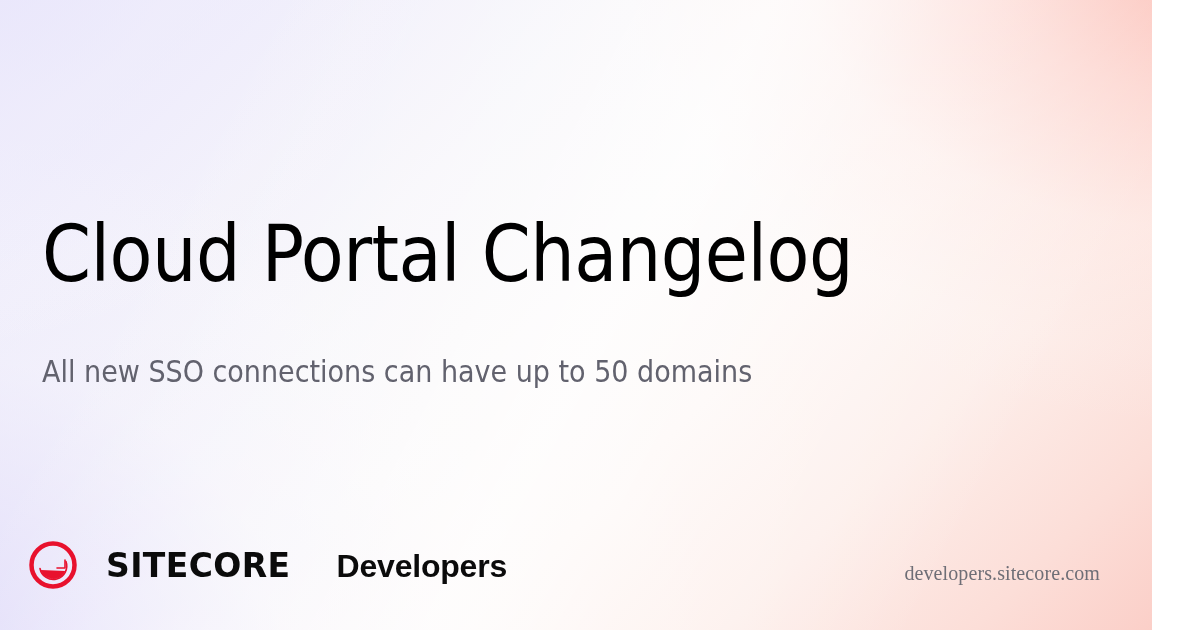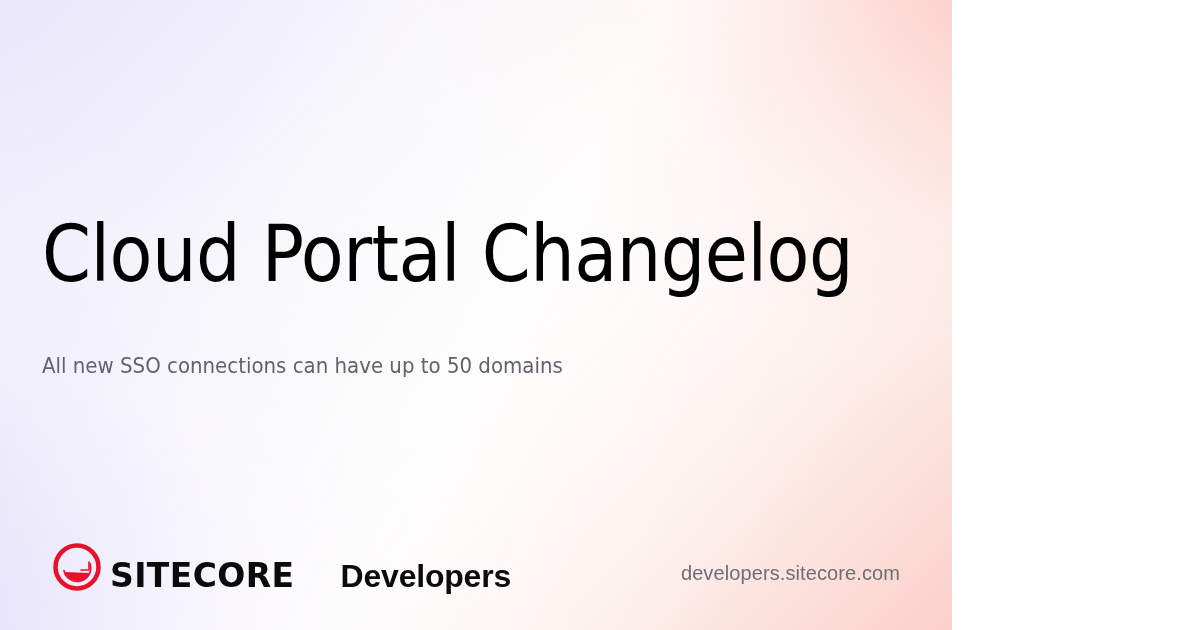--- a/index.html
+++ b/index.html
@@ -5,21 +5,21 @@
   * { margin:0; padding:0; box-sizing:border-box; }
 
   html, body {
     width:1200px; height:630px;
     overflow:hidden;
     font-family:"Liberation Sans", sans-serif;
   }
 
   .og-card {
     position:relative;
-    width:952px; height:630px;
+    width:1152px; height:630px;
     overflow:hidden;
     background:#f7f6f9;
     padding-left:48px;
   }
 
   
   .bg-base {
     position:absolute; inset:0;
     background:
       linear-gradient(135deg,
@@ -91,37 +91,37 @@
     font-family:"DejaVu Sans Condensed", "Liberation Sans Narrow", "Liberation Sans", sans-serif;
     font-stretch:condensed;
     white-space:nowrap;
   }
 
   .subhead {
     position:absolute;
     left:42px;
     top:352px;
     width:1000px;
-    font-size:22px;
+    font-size:30px;
     line-height:1.3;
     font-weight:400;
     color:#62626e;
     font-family:"DejaVu Sans Condensed", "Liberation Sans", sans-serif;
     font-stretch:condensed;
     white-space:nowrap;
   }
 
   
   .footer-left {
     position:absolute;
-    left:52px;
+    left:28px;
     top:538px;
     display:flex;
-    align-items:flex-end;
-    gap:8px;
+    align-items:center;
+    gap:28px;
     height:54px;
   }
 
   .logo-mark {
     width:50px; height:50px;
     flex:0 0 50px;
     display:block;
   }
 
   .brand-lockup {
@@ -149,21 +149,21 @@
   }
 
   .footer-url {
     position:absolute;
     right:52px;
     top:562px;
     font-size:20px;
     font-weight:400;
     letter-spacing:0.1px;
     color:#6e6e76;
-    font-family:Liberation Sans, sans-serif;
+    font-family:Liberation Serif, serif;
     white-space:nowrap;
   }
 </style>
 </head>
 <body>
 
 <div class="og-card">
 
   <div class="bg-base"></div>
   <div class="bg-pink-corner"></div>

